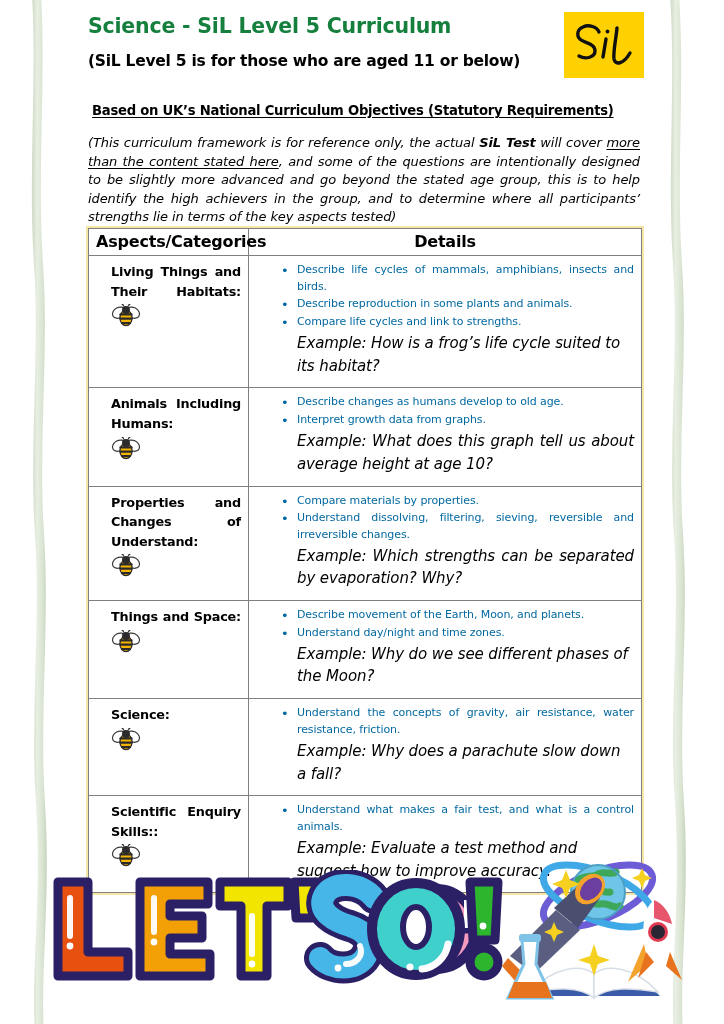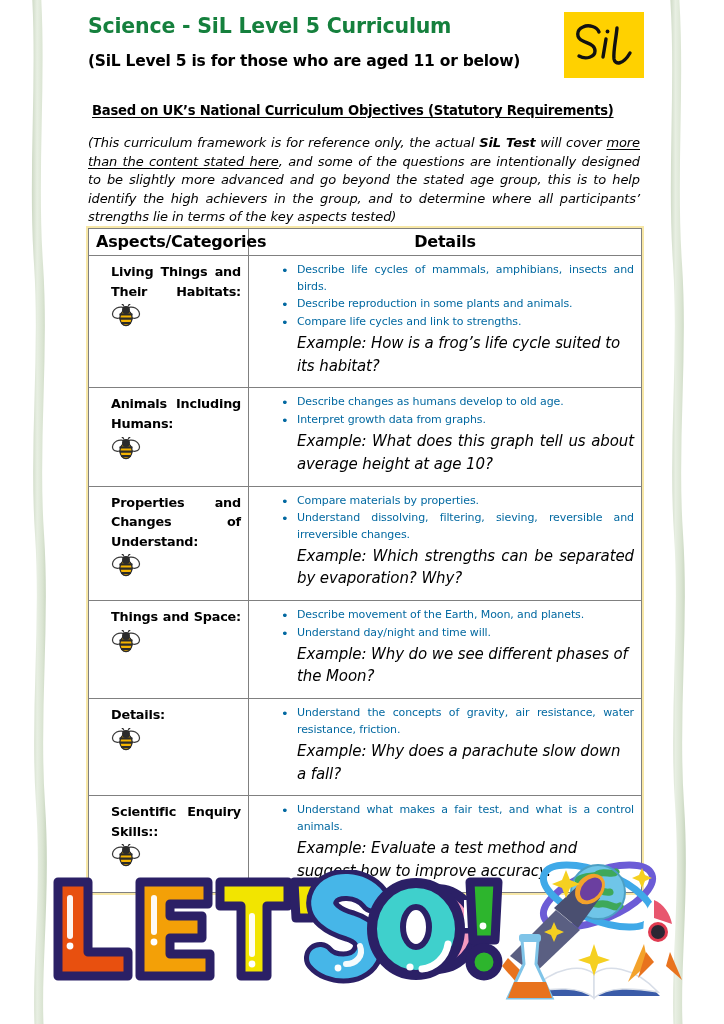--- a/index.html
+++ b/index.html
@@ -334,28 +334,28 @@
   <path d="M10.6,12 H23.4 M10.4,17 H23.6 M12.4,22 H21.6" stroke="#2b2b2b" stroke-width="2.6" stroke-linecap="round"></path>
   <circle cx="17" cy="7" r="4.6" fill="#2b2b2b"></circle>
   <path d="M14.6,2.6 L13,0.4 M19.4,2.6 L21,0.4" stroke="#2b2b2b" stroke-width="1.3" stroke-linecap="round"></path>
   <circle cx="13" cy="0" r="1.2" fill="#2b2b2b"></circle>
                 <circle cx="21" cy="0" r="1.2" fill="#2b2b2b"></circle>
 </svg>
             </td>
             <td class="details">
               <ul class="bullets">
                 <li>Describe movement of the Earth, Moon, and planets.</li>
-                <li>Understand day/night and time will.</li>
+                <li>Understand day/night and time zones.</li>
               </ul>
               <div class="example nojust">Example: Why do we see different phases of the Moon?</div>
             </td>
           </tr>
           <tr>
             <td class="aspect">
-              <span class="aspect-label">Details:</span>
+              <span class="aspect-label">Science:</span>
               <svg class="bee" viewBox="0 0 34 30">
   <ellipse cx="9" cy="10" rx="8" ry="6" transform="rotate(-28 9 10)" fill="#ffffff" stroke="#3a3a3a" stroke-width="1.4"></ellipse>
   <ellipse cx="25" cy="10" rx="8" ry="6" transform="rotate(28 25 10)" fill="#ffffff" stroke="#3a3a3a" stroke-width="1.4"></ellipse>
   <ellipse cx="17" cy="16" rx="7" ry="9" fill="#F5B400" stroke="#2b2b2b" stroke-width="1.4"></ellipse>
   <path d="M10.6,12 H23.4 M10.4,17 H23.6 M12.4,22 H21.6" stroke="#2b2b2b" stroke-width="2.6" stroke-linecap="round"></path>
   <circle cx="17" cy="7" r="4.6" fill="#2b2b2b"></circle>
   <path d="M14.6,2.6 L13,0.4 M19.4,2.6 L21,0.4" stroke="#2b2b2b" stroke-width="1.3" stroke-linecap="round"></path>
   <circle cx="13" cy="0" r="1.2" fill="#2b2b2b"></circle>
                 <circle cx="21" cy="0" r="1.2" fill="#2b2b2b"></circle>
 </svg>

